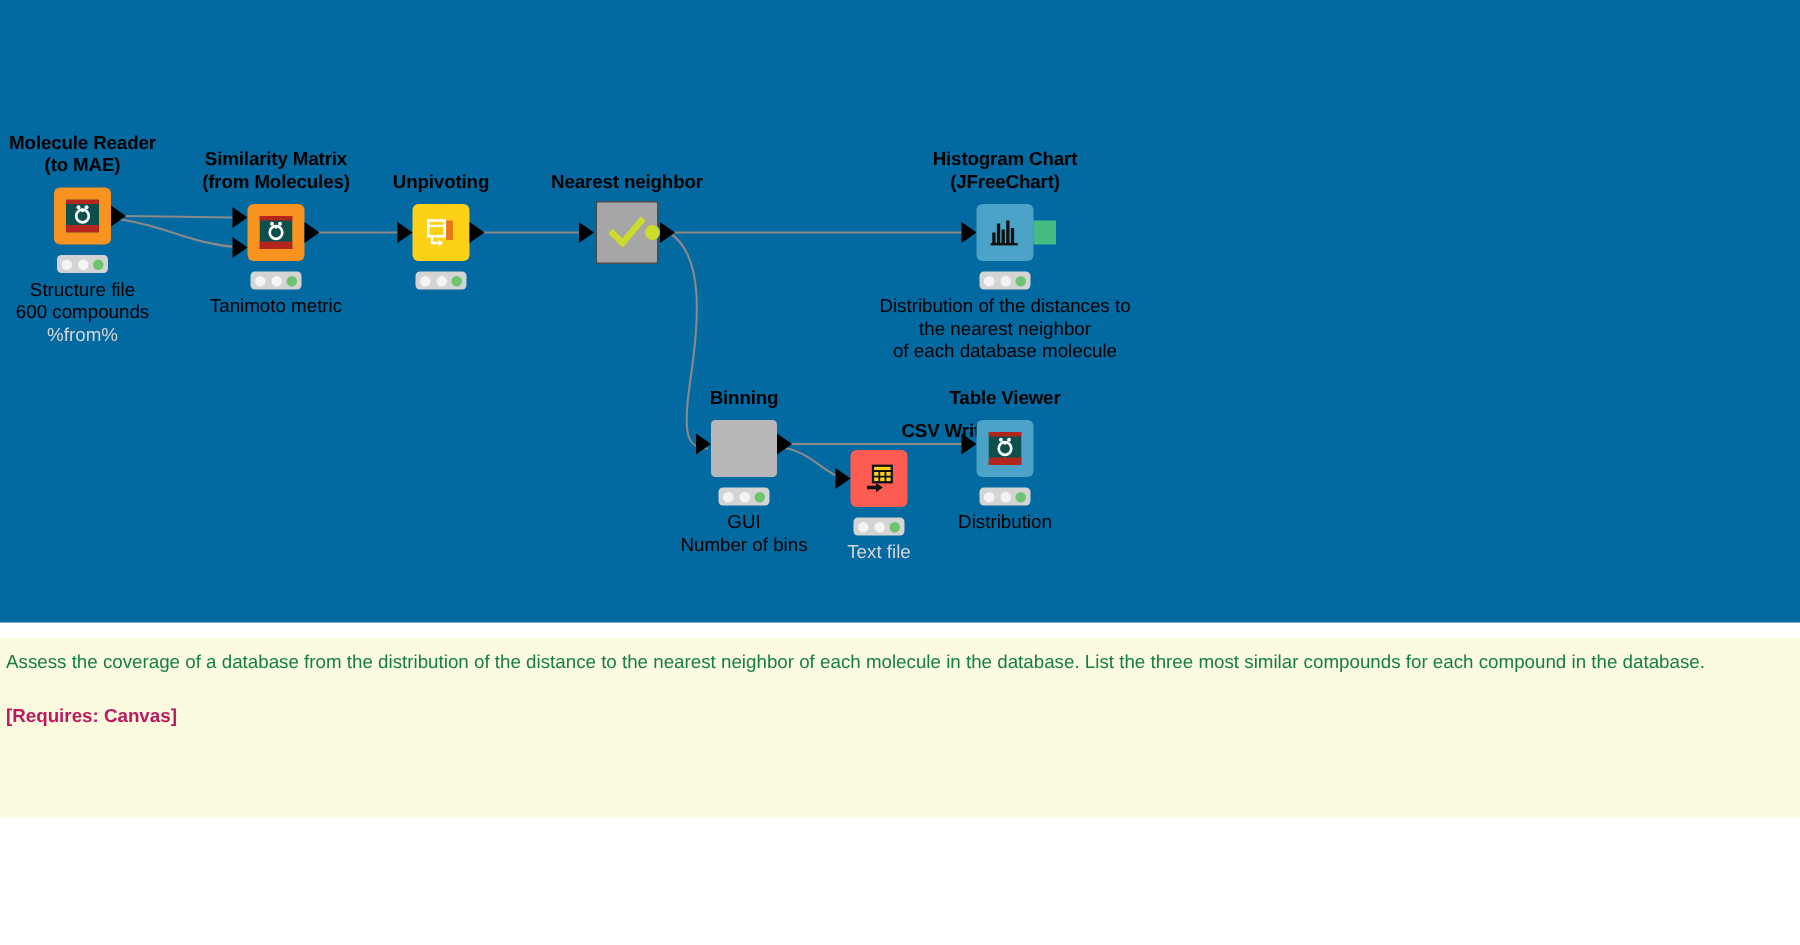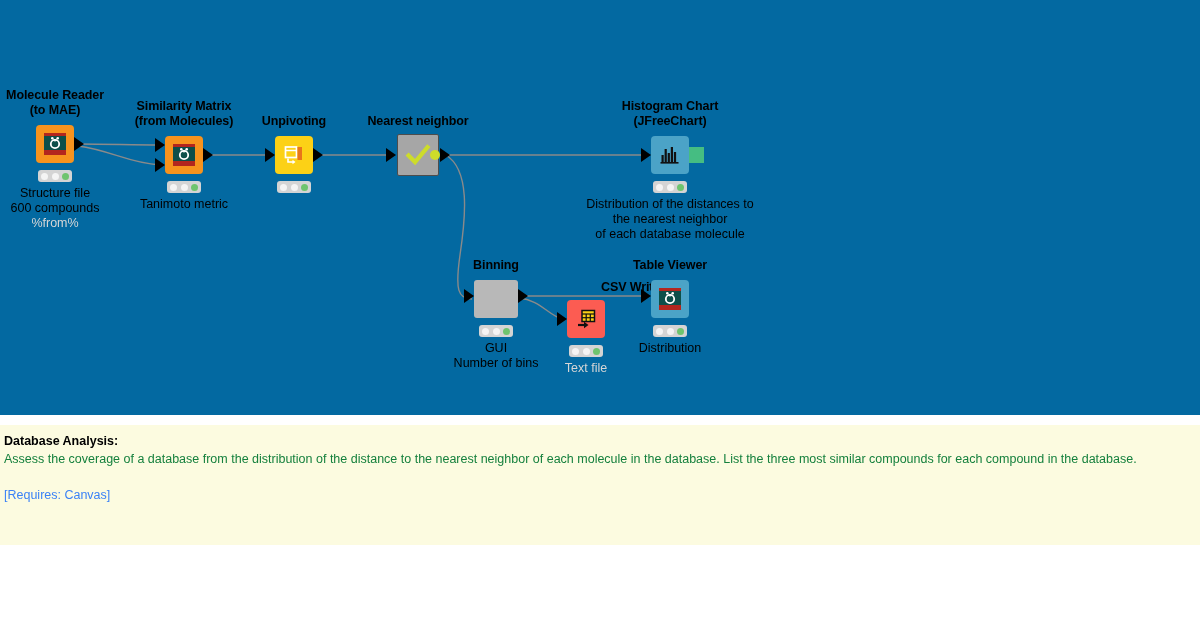--- a/index.html
+++ b/index.html
@@ -167,22 +167,23 @@
   .anno-body {
     font-size: 12.5px;
     color: #15803d;
     line-height: 18px;
   }
   .anno-gap {
     height: 18px;
   }
   .anno-req {
     font-size: 12.5px;
-    color: #3b82f6;
+    color: #be185d;
     line-height: 18px;
+    font-weight: bold;
   }
 </style>
 </head>
 <body>
 
 <div id="workflow-canvas">
 
   <svg id="edge-layer" viewBox="0 0 1200 415" width="1200" height="415">
 
     <path d="M 78 144 C 110 144 130 145 160 145" fill="none" stroke="#8a8a8a" stroke-width="1.4"></path>
@@ -395,17 +396,16 @@
       <div class="lamp"></div>
       <div class="lamp"></div>
       <div class="lamp on-green"></div>
     </div>
     <div class="node-sub">Distribution</div>
   </div>
 
 </div>
 
 <div id="annotation-panel">
-  <div class="anno-title">Database Analysis:</div>
   <div class="anno-body">Assess the coverage of a database from the distribution of the distance to the nearest neighbor of each molecule in the database. List the three most similar compounds for each compound in the database.</div>
   <div class="anno-gap"></div>
   <div class="anno-req">[Requires: Canvas]</div>
 </div>
 
 </body></html>

